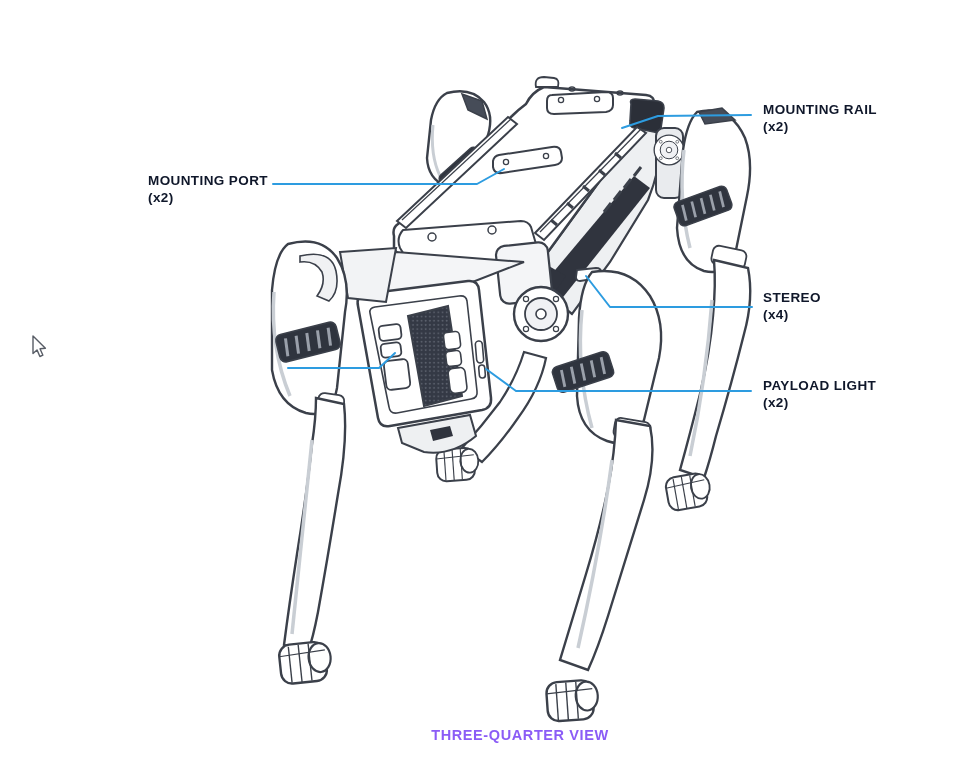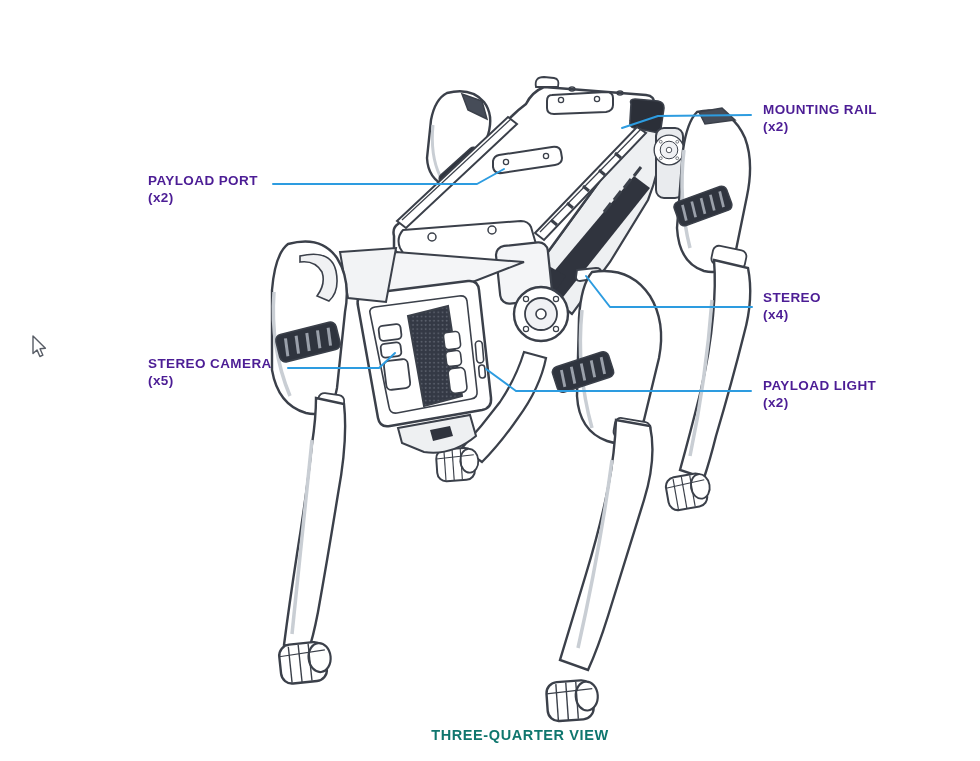--- a/index.html
+++ b/index.html
@@ -1,22 +1,22 @@
 <!DOCTYPE html>
 <html><head>
 <meta charset="utf-8">
 <style>
   html,body{margin:0;padding:0;background:#ffffff;}
   #canvas{position:relative;width:980px;height:761px;background:#ffffff;overflow:hidden;
           font-family:"Liberation Sans", sans-serif;}
   svg{position:absolute;left:0;top:0;}
-  .callout{position:absolute;color:#4c1d95;font-weight:700;font-size:13.5px;
+  .callout{position:absolute;color:#0f172a;font-weight:700;font-size:13.5px;
            letter-spacing:.4px;line-height:17px;white-space:nowrap;}
   .caption{position:absolute;left:520px;top:727px;transform:translateX(-50%);
-           color:#0f766e;font-weight:700;font-size:14.5px;letter-spacing:.6px;white-space:nowrap;}
+           color:#8b5cf6;font-weight:700;font-size:14.5px;letter-spacing:.6px;white-space:nowrap;}
 </style>
 </head>
 <body>
 
 <div id="canvas">
 
 <svg width="980" height="761" viewBox="0 0 980 761">
   <defs>
     <pattern id="mesh" width="4.2" height="4.2" patternUnits="userSpaceOnUse">
       <rect width="4.2" height="4.2" fill="#343945"></rect>
@@ -182,33 +182,29 @@
     <polyline points="622,128 658,116 751,115"></polyline>
     <polyline points="288,368 379,368 395,353"></polyline>
     <polyline points="586,276 610,307 752,307"></polyline>
     <polyline points="486,369 516,391 751,391"></polyline>
   </g>
 
   <path d="M 33,336 l 0,17.5 l 4,-3.6 l 2.9,6.6 l 3,-1.3 l -2.9,-6.4 l 5.4,-0.5 Z" fill="#ffffff" stroke="#585d66" stroke-width="1.4" stroke-linejoin="round"></path>
 </svg>
 
 <div class="callout" style="left:148px;top:172px">
-  <div>PAYLOAD PORT</div>
+  <div>MOUNTING PORT</div>
   <div>(x2)</div>
 </div>
 
 <div class="callout" style="left:763px;top:101px">
   <div>MOUNTING RAIL</div>
   <div>(x2)</div>
 </div>
 
-<div class="callout" style="left:148px;top:355px">
-  <div>STEREO CAMERA</div>
-  <div>(x5)</div>
-</div>
 
 <div class="callout" style="left:763px;top:289px">
   <div>STEREO</div>
   <div>(x4)</div>
 </div>
 
 <div class="callout" style="left:763px;top:377px">
   <div>PAYLOAD LIGHT</div>
   <div>(x2)</div>
 </div>

